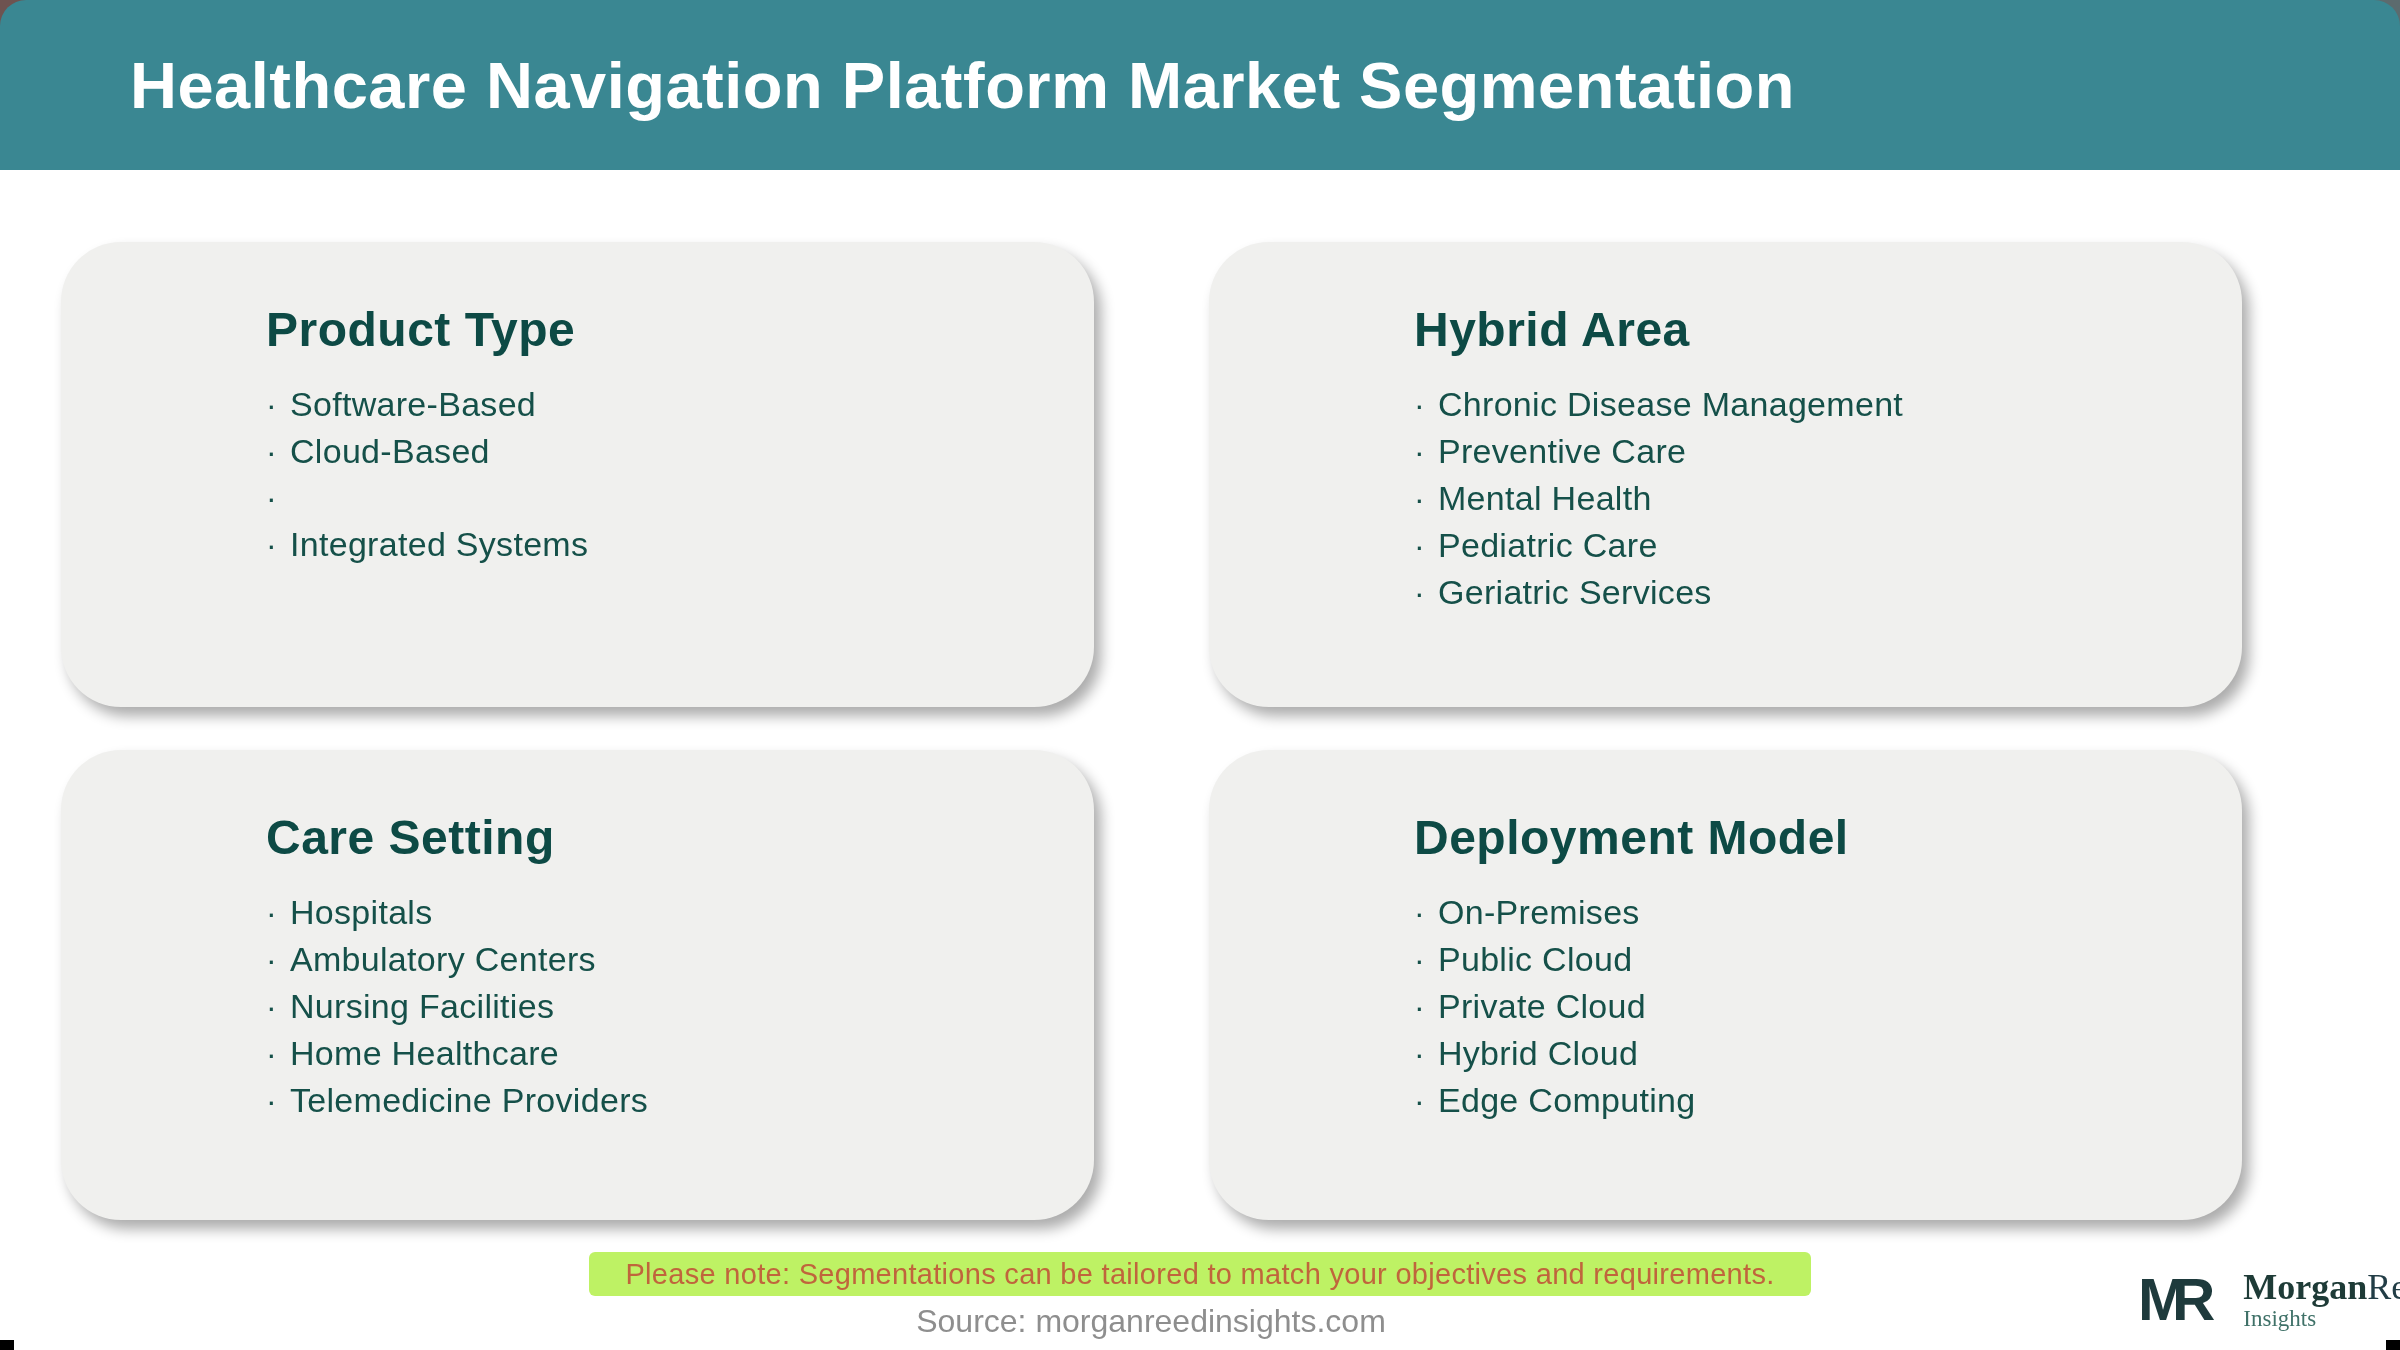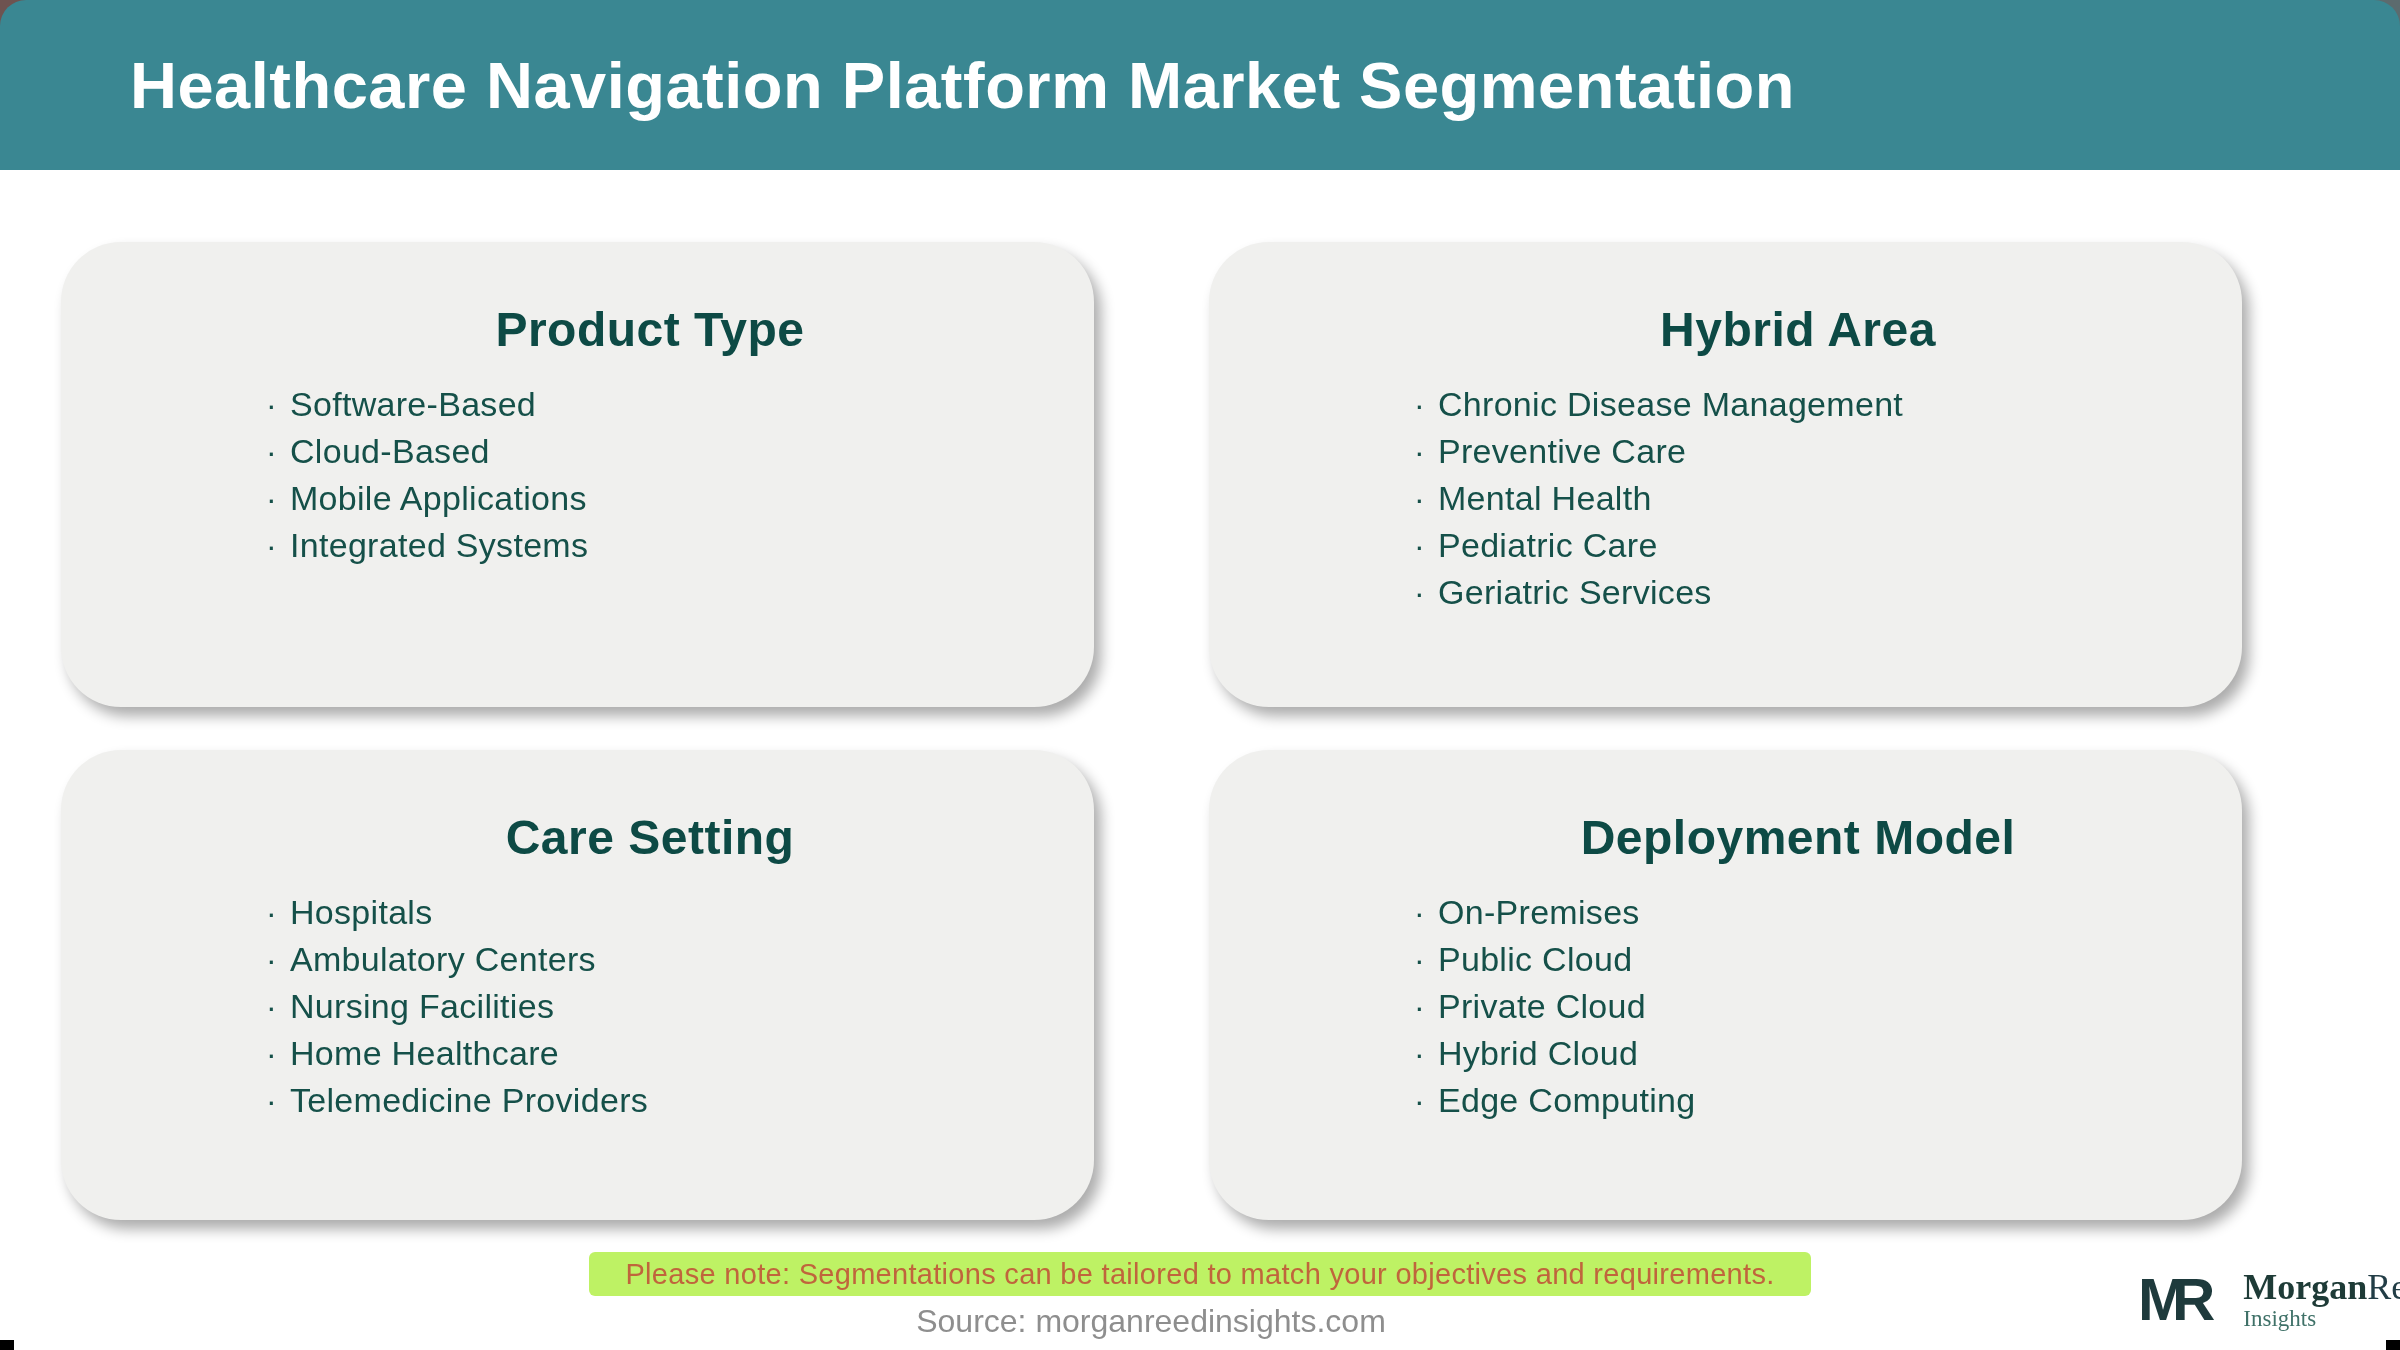--- a/index.html
+++ b/index.html
@@ -35,21 +35,20 @@
 
   .card {
     position: absolute;
     width: 1033px;
     background: #f0f0ee;
     border-radius: 60px;
     box-shadow: 7px 9px 14px rgba(0,0,0,0.33);
     padding: 60px 60px 0 205px;
     box-sizing: border-box;
     z-index: 1;
-    text-align: center;
   }
   .card-1 { left: 61px;   top: 242px; height: 465px; }
   .card-2 { left: 1209px; top: 242px; height: 465px; }
   .card-3 { left: 61px;   top: 750px; height: 470px; }
   .card-4 { left: 1209px; top: 750px; height: 470px; }
 
   .card-title {
     margin: 0;
     font-size: 48px; font-weight: 700;
     letter-spacing: 0.5px;
@@ -116,21 +115,20 @@
         <li>
           <span class="dot">·</span>
           <span>Software-Based</span>
         </li>
         <li>
           <span class="dot">·</span>
           <span>Cloud-Based</span>
         </li>
         <li>
           <span class="dot">·</span>
-          <span>Mobile Applications</span>
         </li>
         <li>
           <span class="dot">·</span>
           <span>Integrated Systems</span>
         </li>
       </ul>
   </section>
 
   <section class="card card-2">
     <h2 class="card-title">Hybrid Area</h2>

